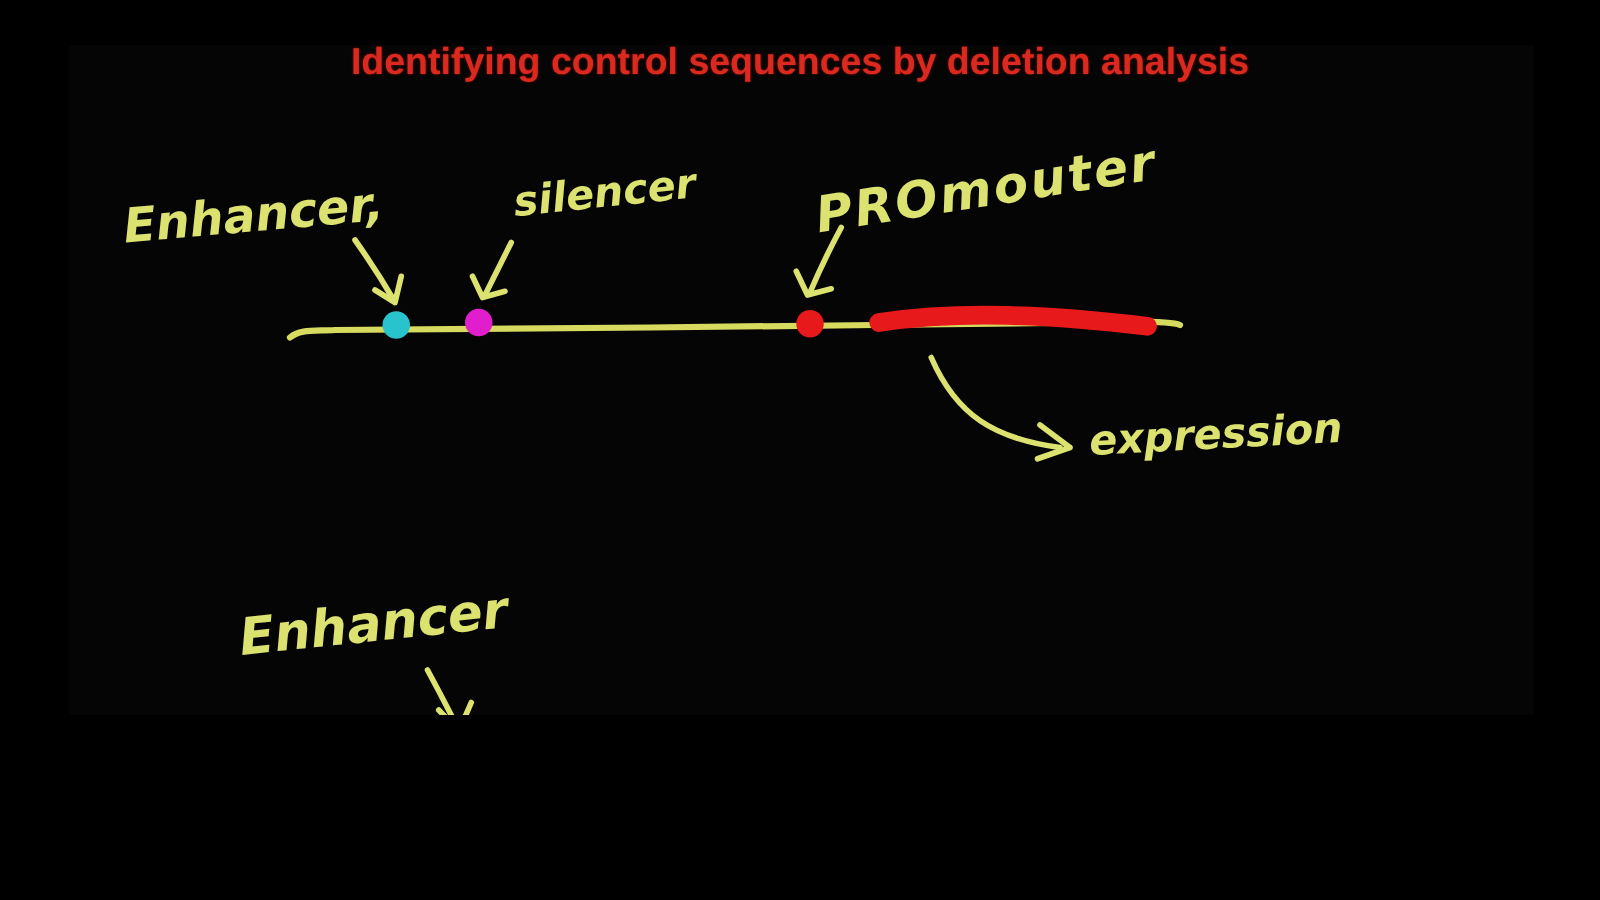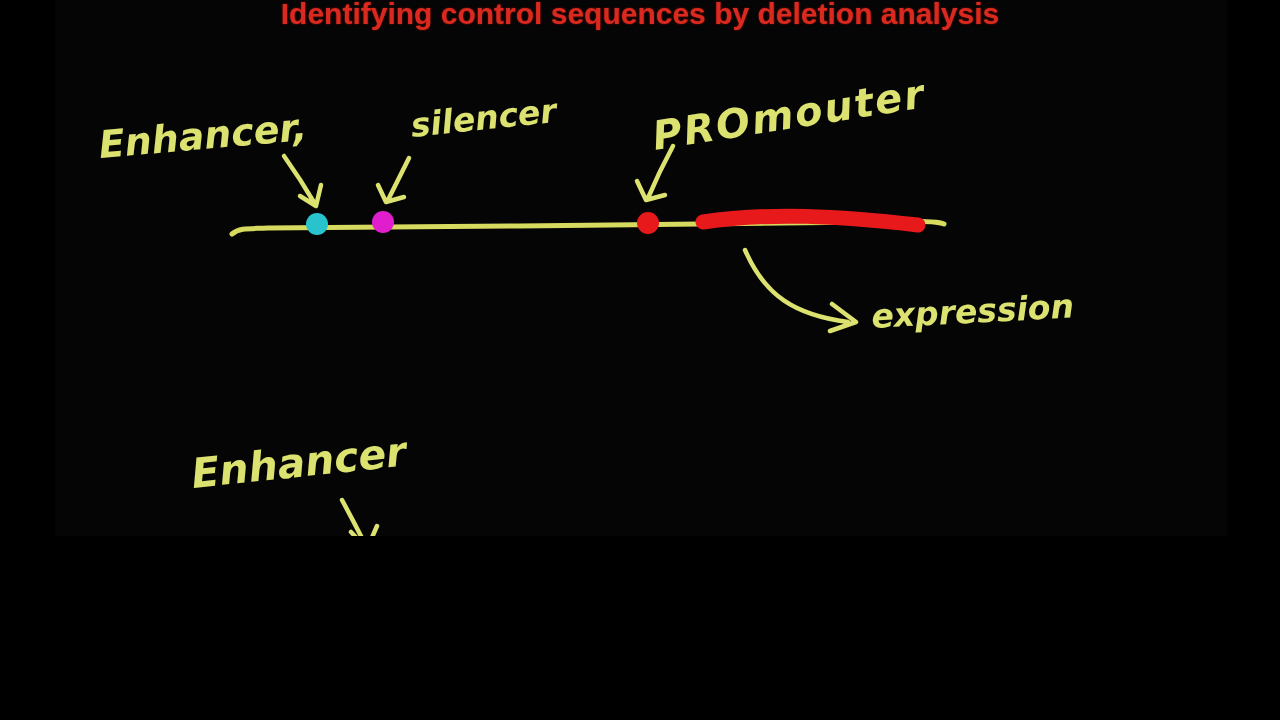--- a/index.html
+++ b/index.html
@@ -3,20 +3,21 @@
 <meta charset="utf-8">
 <style>
   html, body { margin: 0; padding: 0; background: #000; }
   .stage {
     position: relative;
     width: 1280px;
     height: 536px;
     background: #000;
     overflow: hidden;
     font-family: "Liberation Sans", sans-serif;
+    margin-top: 36px;
   }
   .frame-inner {
     position: absolute;
     left: 55px; top: 0;
     width: 1172px; height: 720px;
     background: #050505;
   }
   .video-title {
     position: absolute;
     left: 0; top: -3px;

